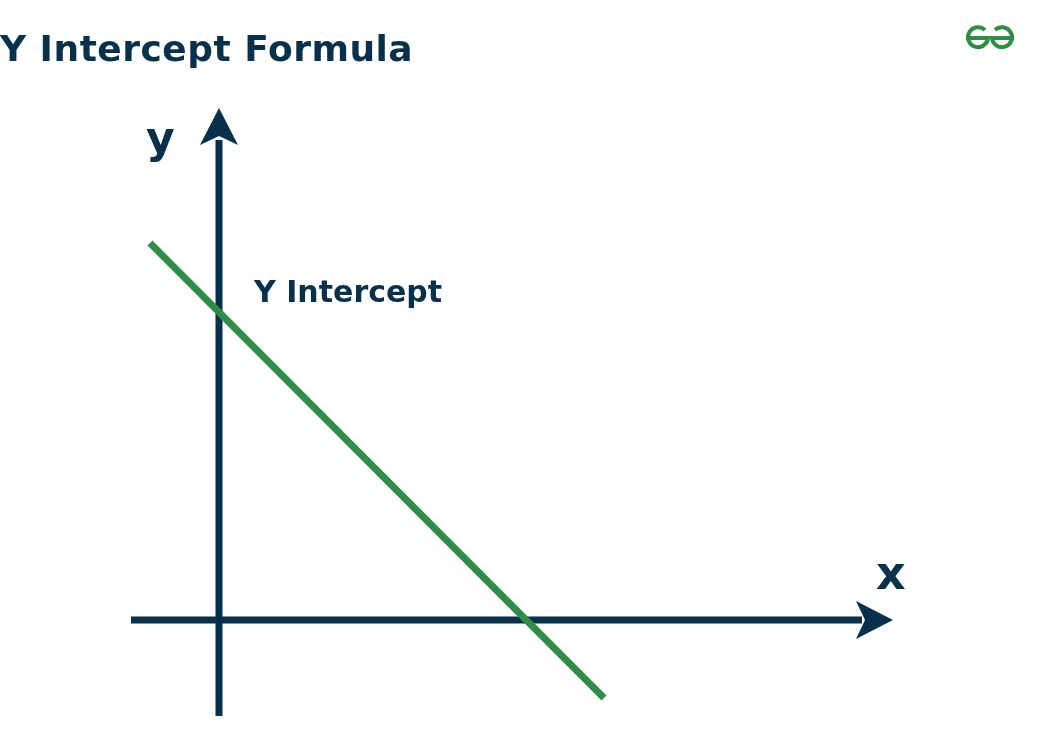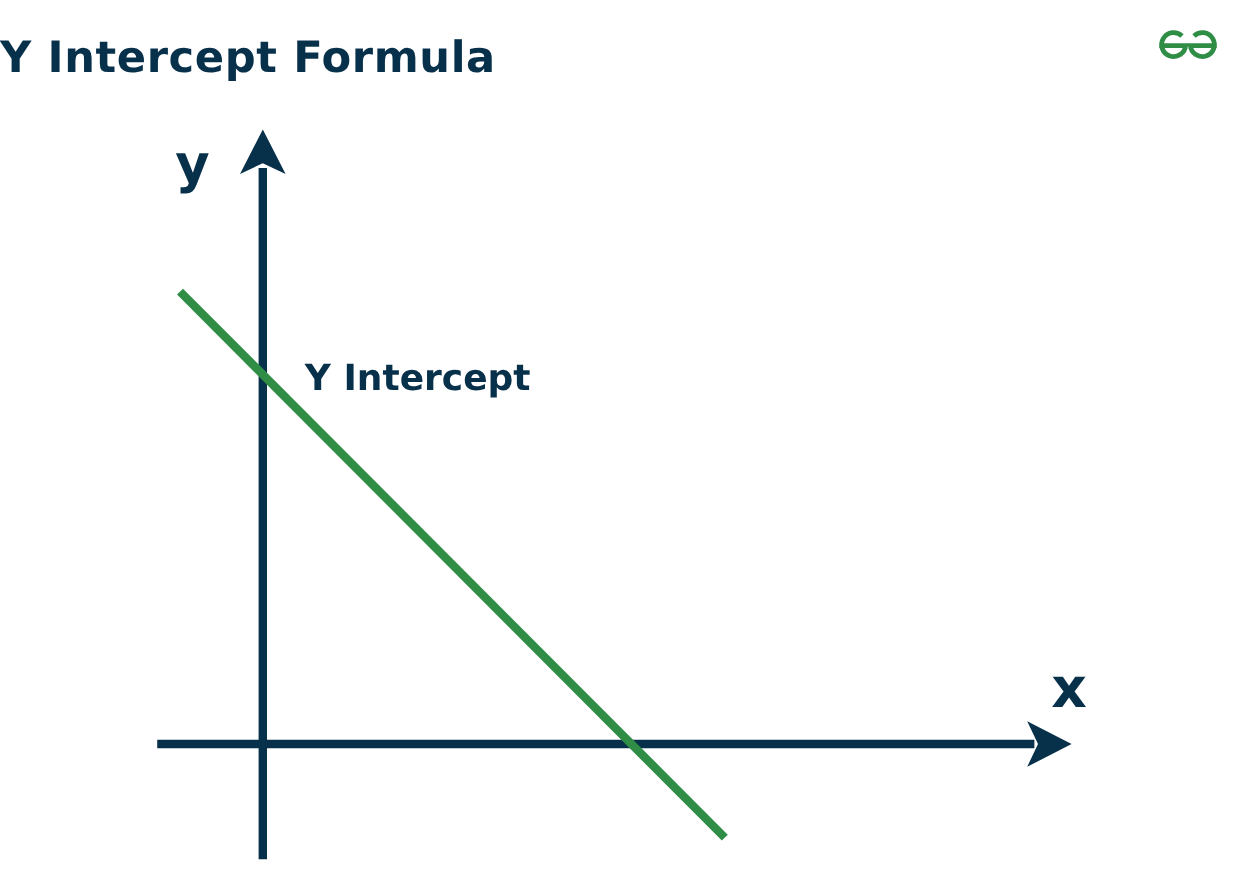--- a/index.html
+++ b/index.html
@@ -6,21 +6,21 @@
     body { width: 1042px; height: 745px; position: relative; overflow: hidden; font-family: "DejaVu Sans", sans-serif; }
     .title {
       position: absolute; left: 0; top: 28px; width: 1042px; text-align: left;
       font-size: 36px; font-weight: bold; color: #07304a; letter-spacing: 0.5px;
     }
     .logo { position: absolute; left: 962px; top: 24px; width: 56px; height: 28px; }
     svg.diagram { position: absolute; left: 0; top: 0; }
     .label { position: absolute; font-weight: bold; color: #07304a; }
     .y-label { left: 146px; top: 112px; font-size: 44px; }
     .x-label { left: 876px; top: 546px; font-size: 46px; }
-    .intercept-label { left: 254px; top: 298px; font-size: 30px; }
+    .intercept-label { left: 254px; top: 274px; font-size: 30px; }
   </style>
 </head>
 <body>
 
 <div class="title">Y Intercept Formula</div>
 
 <svg class="logo" viewBox="0 0 56 28" width="56" height="28">
   <g fill="none" stroke="#2f8d46" stroke-width="4">
     <path d="M4 14 H26 A10 10 0 1 1 23 6"></path>
     <path d="M52 14 H30 A10 10 0 1 0 33 6"></path>

